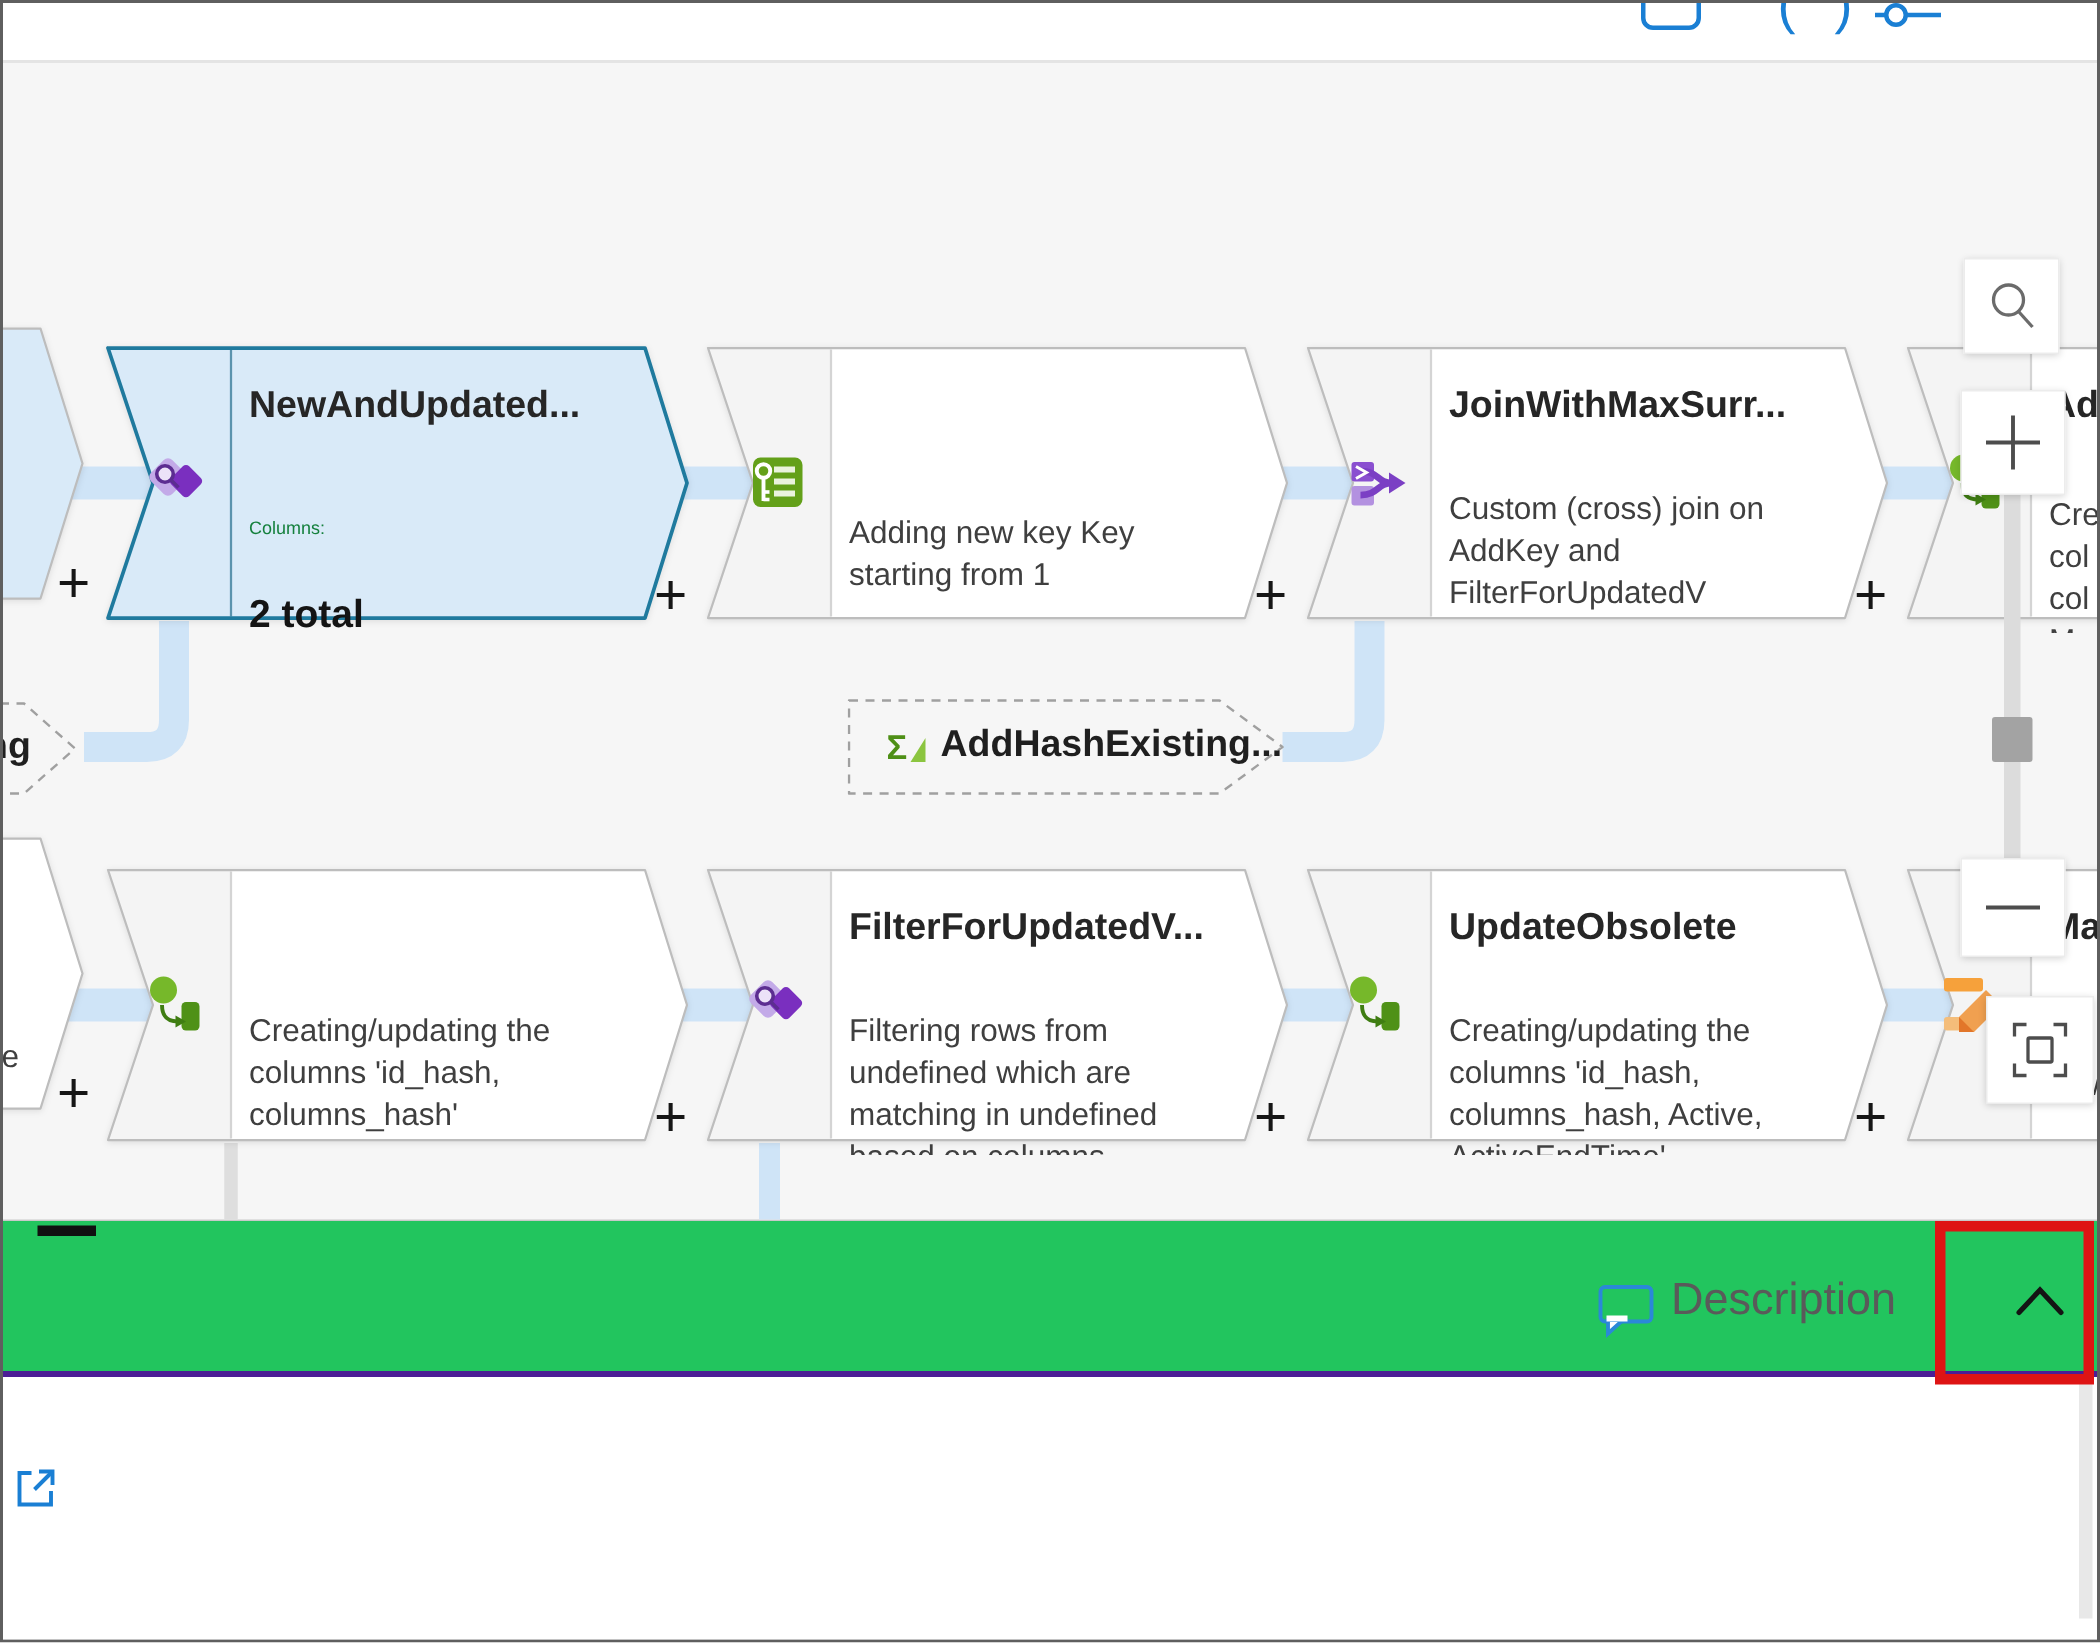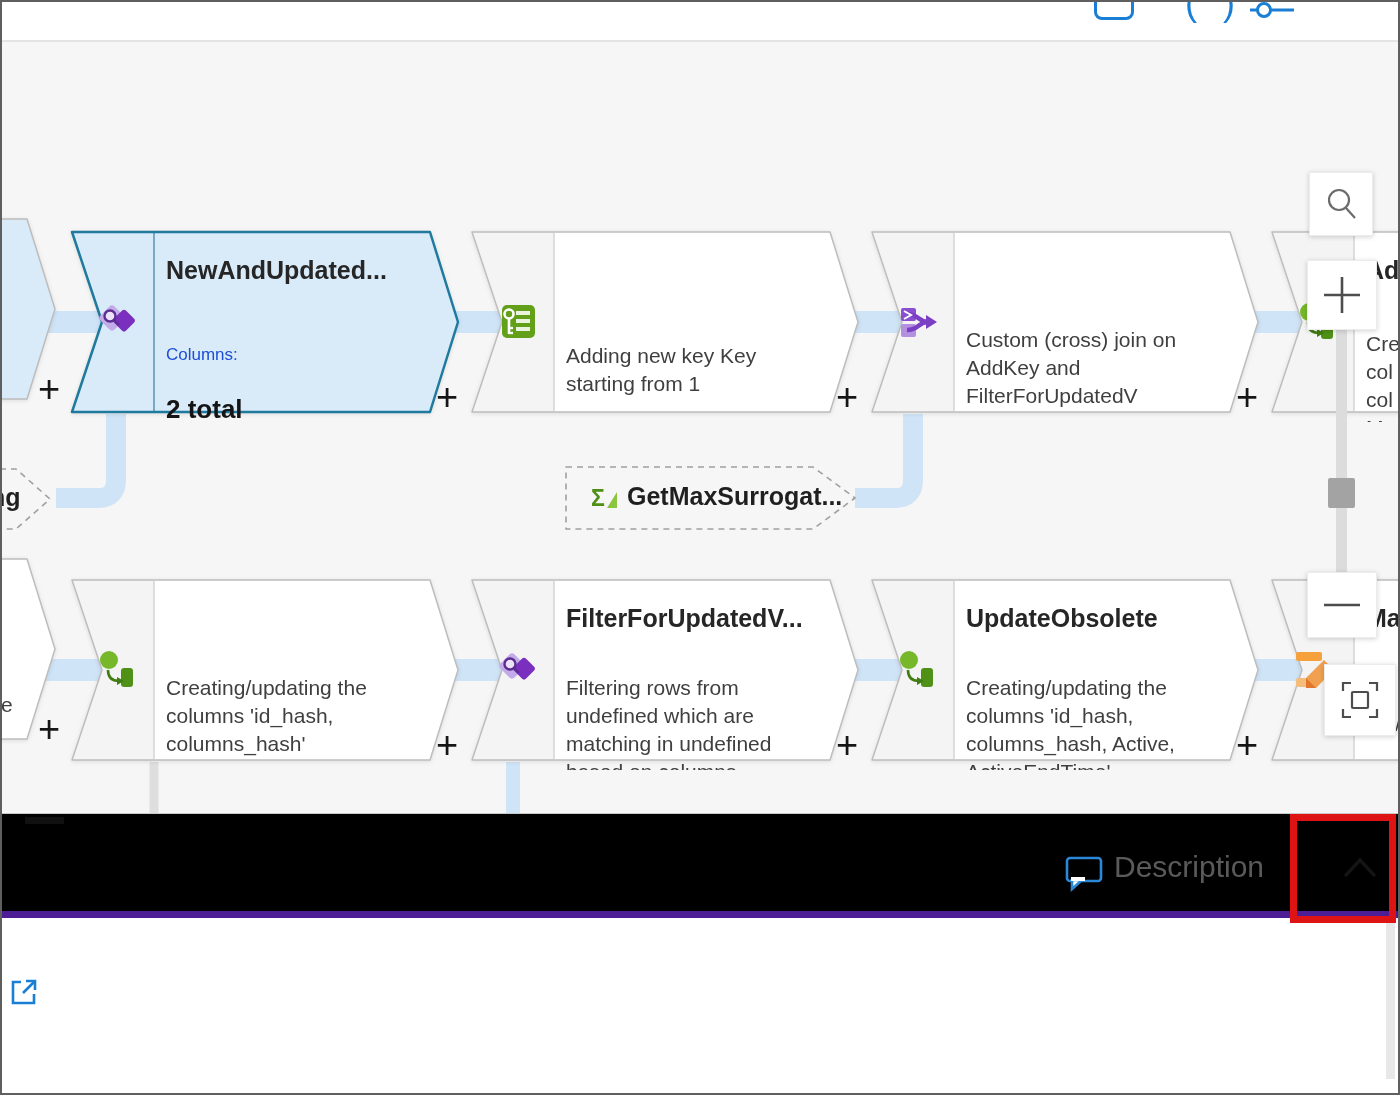--- a/index.html
+++ b/index.html
@@ -16,36 +16,36 @@
   
   #canvas { position:relative; height:772px; background:#f6f6f6; border-bottom:1px solid #c9c9c9; overflow:hidden; }
   .wires { position:absolute; left:0; top:0; z-index:0; }
 
   .node { position:absolute; width:390px; height:184px; z-index:2; cursor:pointer; }
   .node svg.shape { position:absolute; left:0; top:0; filter:drop-shadow(0 1px 2px rgba(0,0,0,.10)); }
   .nicon { position:absolute; left:24px; top:50%; transform:translateY(-50%); width:48px; height:48px; }
   .ncontent { position:absolute; left:96px; top:0; width:256px; height:192px; overflow:hidden; }
   .ntitle { margin-top:26px; font-size:25px; font-weight:700; color:#262626; white-space:nowrap; }
   .ndesc { position:absolute; top:96px; left:0; width:250px; font-size:21px; line-height:28px; color:#3f3f3f; }
-  .nmeta-label { position:absolute; top:115px; left:0; font-size:17px; color:#1d4ed8; }
+  .nmeta-label { position:absolute; top:115px; left:0; font-size:12px; color:#15803d; }
   .nmeta-value { position:absolute; top:136px; left:0; font-size:26px; font-weight:700; color:#141414;margin-top:28px; }
   .frag { position:absolute; font-size:21px; color:#3f3f3f; }
 
   .plus { position:absolute; z-index:3; font-size:38px; font-weight:400; color:#161616; line-height:1; cursor:pointer; }
 
   .refnode { position:absolute; z-index:1; cursor:pointer; }
   .refnode .rtitle { position:absolute; font-size:25px; font-weight:700; color:#1f1f1f; white-space:nowrap; }
 
   
   .zbtn { position:absolute; background:#fff; border:1px solid #ececec; box-shadow:0 1px 5px rgba(0,0,0,.18); z-index:10; display:flex; align-items:center; justify-content:center; cursor:pointer; }
   #ztrack { position:absolute; left:1334px; top:288px; width:11px; height:246px; background:#dcdcdc; z-index:9; cursor:pointer; }
   #zhandle { position:absolute; left:1326px; top:436px; width:27px; height:30px; background:#a3a3a3; border-radius:2px; z-index:11; cursor:grab; }
 
   
-  #descbar { position:relative; height:104px; background:#000000; border-bottom:7px solid #4c1d95; }
+  #descbar { position:relative; height:104px; background:#22c55e; border-bottom:4px solid #4c1d95; }
   #bubble { position:absolute; left:1063px; top:42px; }
   #desclabel { position:absolute; left:1112px; top:36px; font-size:30px; color:#5a5a5a; }
   #collapse { position:absolute; left:1334px; top:32px; width:48px; height:44px; background:transparent; border:none; cursor:pointer; }
   #hdash { position:absolute; left:23px; top:815px; width:39px; height:7px; background:#101010; z-index:20; cursor:pointer; }
   #redbox { position:absolute; left:1288px; top:812px; width:106px; height:109px; border:7px solid #de1414; z-index:50; pointer-events:none; }
 
   
   #footer { position:relative; height:175px; background:#fff; }
   #openext { position:absolute; left:6px; top:58px; cursor:pointer; }
   #vscroll { position:absolute; left:1384px; top:917px; width:9px; height:160px; background:#e8e8e8; z-index:15; cursor:pointer; }
@@ -107,21 +107,21 @@
     </div>
 
     <div class="refnode" style="left:563px; top:424px; width:292px; height:64px;">
       <svg width="292" height="64">
         <polygon points="1,1 248,1 290,32 248,63 1,63" fill="#f6f6f6" stroke="#a0a0a0" stroke-width="1.6" stroke-dasharray="6,5" stroke-linejoin="round"></polygon>
       </svg>
       <svg style="position:absolute; left:26px; top:18px;" width="30" height="28">
         <text x="0" y="22" font-size="23" font-weight="700" fill="#4e8f16">Σ</text>
         <polygon points="16,24 26,8 26,24" fill="#8bc53f"></polygon>
       </svg>
-      <span class="rtitle" style="left:62px; top:16px;">GetMaxSurrogat...</span>
+      <span class="rtitle" style="left:62px; top:16px;">AddHashExisting...</span>
     </div>
 
     <div class="node" style="left:68px; top:188px;">
       <svg class="shape" width="390" height="184" viewBox="0 0 390 184">
         <polygon points="2,2 360,2 388,92 360,182 2,182 32,92" fill="#d9eaf8" stroke="none"></polygon>
         <line x1="84" y1="3" x2="84" y2="181" stroke="#5b93ad" stroke-width="1.5"></line>
         <polygon points="2,2 360,2 388,92 360,182 2,182 32,92" fill="none" stroke="#1f7a9e" stroke-width="2.5" stroke-linejoin="round"></polygon>
       </svg>
       <svg class="nicon" viewBox="0 0 48 48">
         <rect x="8" y="10" width="20" height="20" rx="4" transform="rotate(45 18 20)" fill="#c3aae8"></rect>
@@ -167,20 +167,21 @@
       </svg>
       <svg class="nicon" viewBox="0 0 48 48">
         <rect x="7" y="10" width="15" height="13" rx="2" fill="#8a4fd0"></rect>
         <rect x="7" y="26" width="15" height="13" rx="2" fill="#b391e0"></rect>
         <path d="M13 16 C 25 16, 24 24, 34 24" fill="none" stroke="#7b3fc4" stroke-width="4.5"></path>
         <path d="M13 32 C 25 32, 24 24, 34 24" fill="none" stroke="#7b3fc4" stroke-width="4.5"></path>
         <polygon points="32,17 43,24 32,31" fill="#7b3fc4"></polygon>
         <path d="M10 13 L17 17 L10 21" fill="none" stroke="#ffffff" stroke-width="2"></path>
       </svg>
       <div class="ncontent">
+        <div class="ntitle">JoinWithMaxSurr...</div>
         <div class="ndesc">Custom (cross) join on AddKey and FilterForUpdatedV</div>
       </div>
     </div>
 
     <div class="node" style="left:1268px; top:188px;">
       <svg class="shape" width="390" height="184" viewBox="0 0 390 184">
         <polygon points="2,2 360,2 388,92 360,182 2,182 32,92" fill="#ffffff" stroke="none"></polygon>
         <polygon points="2,2 84,2 84,182 2,182 32,92" fill="#f4f4f4"></polygon>
         <line x1="84" y1="3" x2="84" y2="181" stroke="#d4d4d4" stroke-width="1.5"></line>
         <polygon points="2,2 360,2 388,92 360,182 2,182 32,92" fill="none" stroke="#bdbdbd" stroke-width="1.5" stroke-linejoin="round"></polygon>

